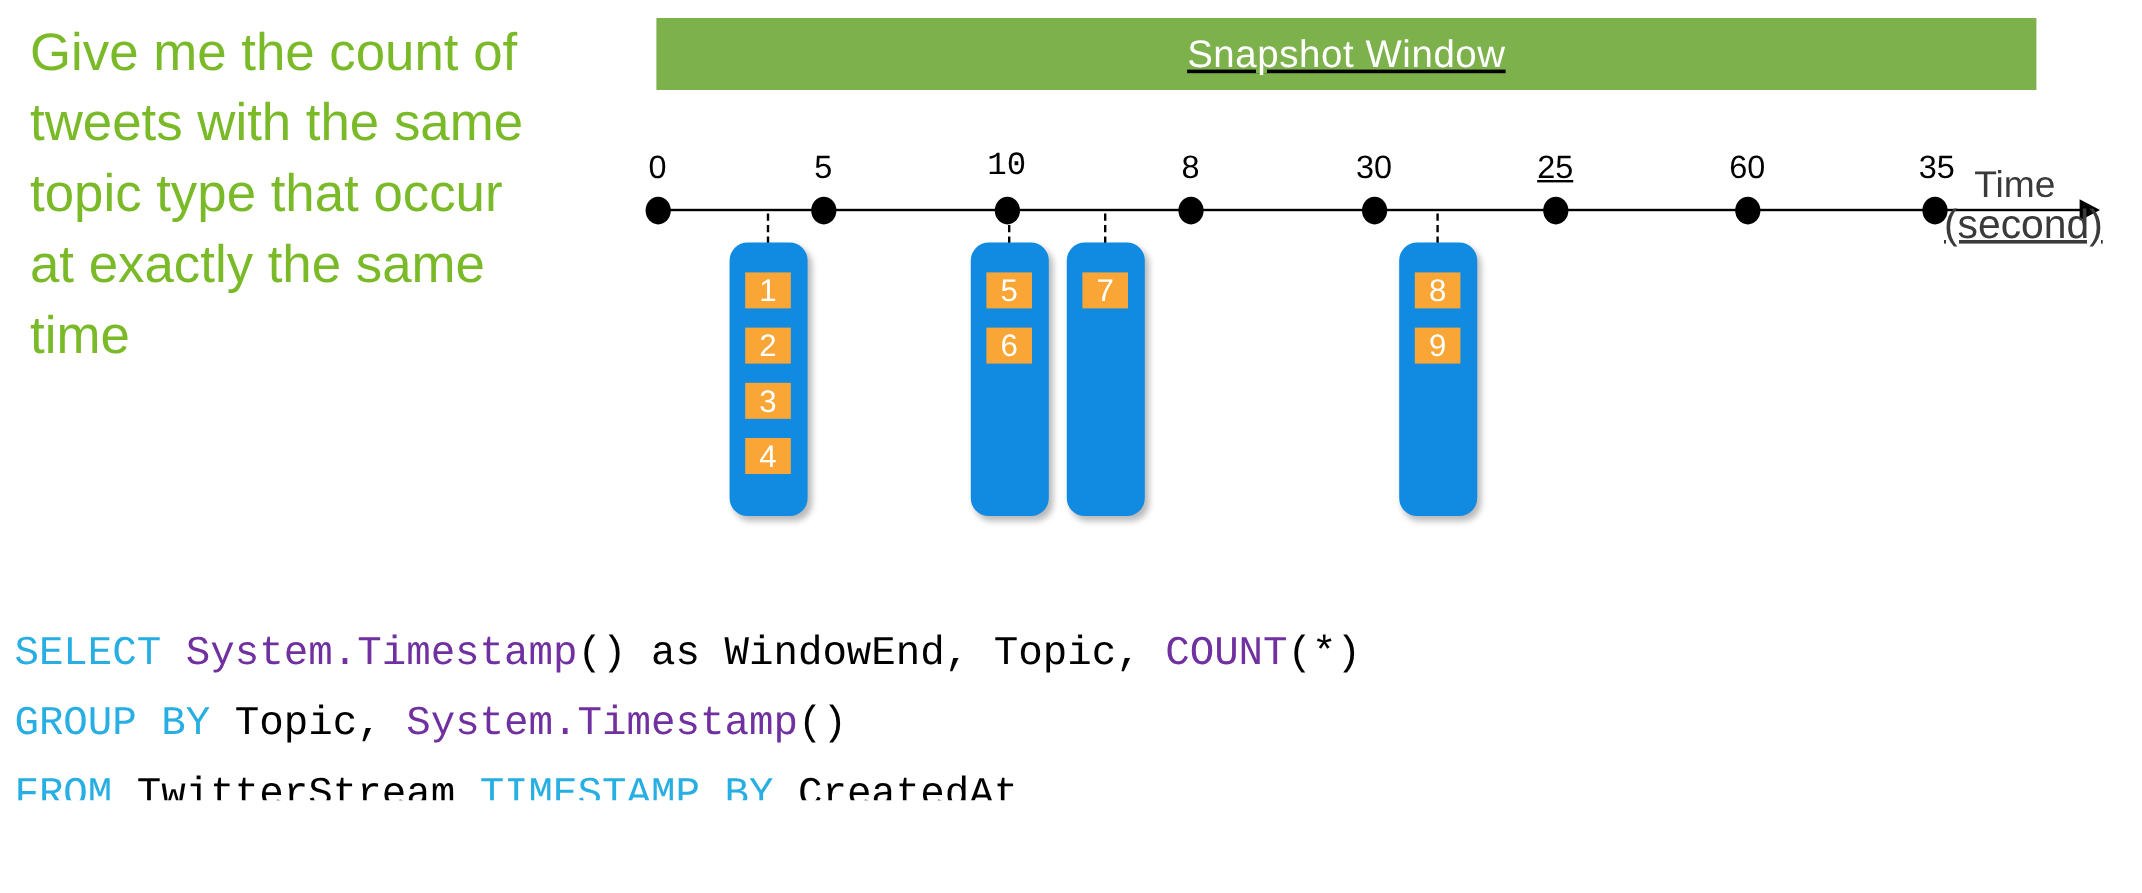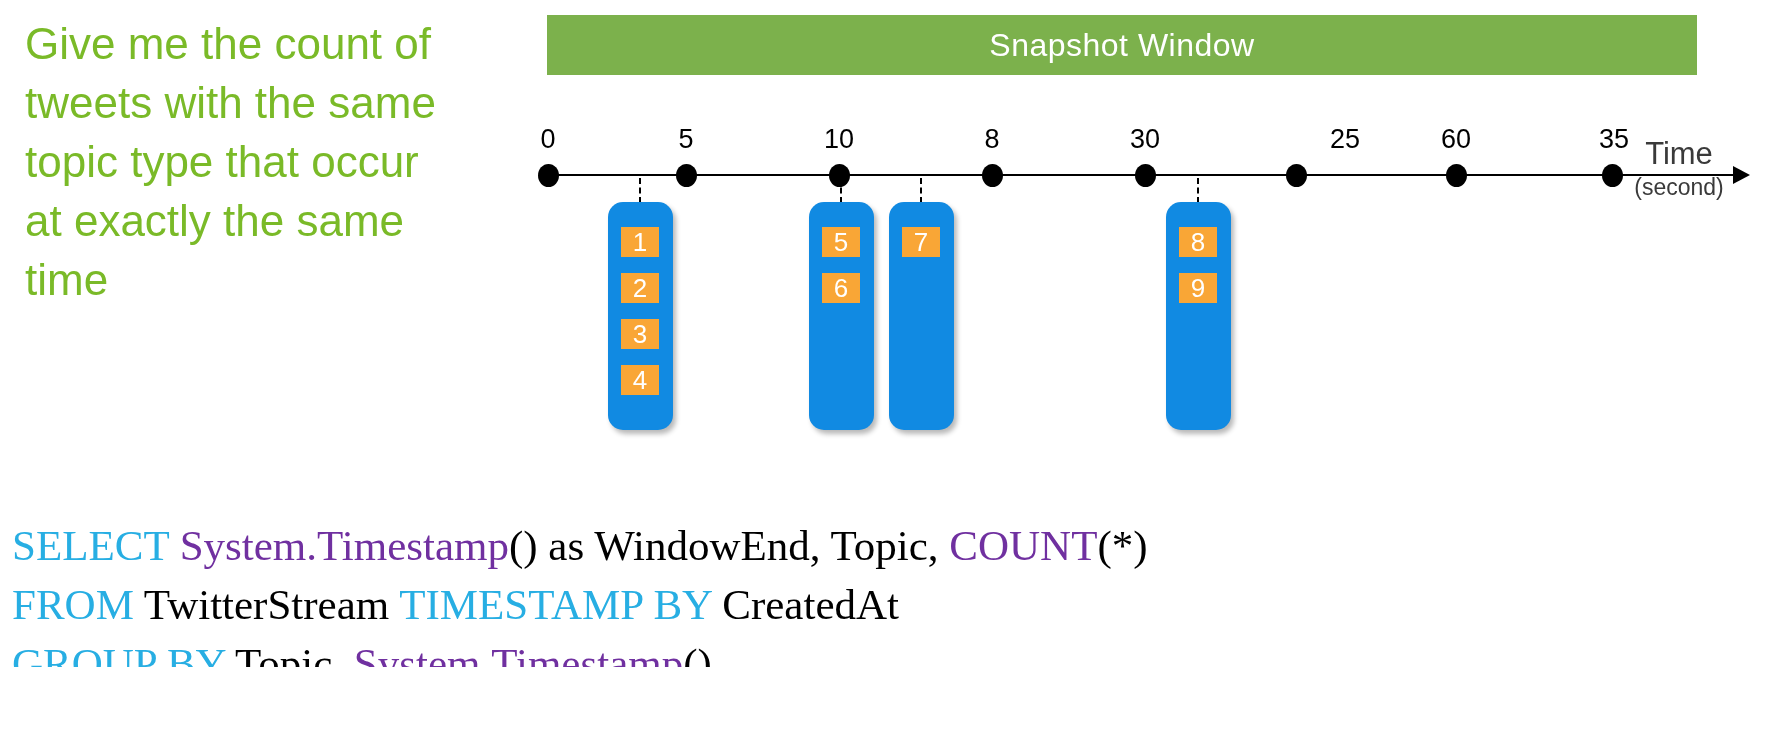--- a/index.html
+++ b/index.html
@@ -14,21 +14,21 @@
   .prompt{
     position:absolute;left:25px;top:14px;width:480px;
     font-size:44px;line-height:59px;font-weight:400;
     color:var(--prompt-green,#7ABA28);
     white-space:pre-line;
   }
   
   .banner{
     position:absolute;left:547px;top:15px;width:1150px;height:60px;
     background:var(--banner-green,#7CB14C);
-    display:flex;align-items:center;justify-content:center;
+    display:flex;align-items:center;justify-content:center;text-decoration:underline;
   }
   .banner-label{
     color:#fff;font-size:32px;font-weight:300;letter-spacing:.5px;
   }
   
   .axis-line{
     position:absolute;left:546px;top:174px;width:1190px;height:2px;
     background:var(--axis-black,#000);
   }
   .axis-arrow{
@@ -42,42 +42,42 @@
   }
   .tick-label{
     position:absolute;top:124px;width:60px;text-align:center;
     font-size:27px;color:#000;
   }
   .time-label{
     position:absolute;left:1620px;top:136px;width:118px;text-align:center;
     color:var(--axis-label-gray,#3A3A3A);font-weight:300;
   }
   .time-main{font-size:31px;line-height:36px;}
-  .time-sub{font-size:23px;line-height:30px;}
+  .time-sub{font-size:34px;line-height:30px;text-decoration:underline;}
   
   .connector{
     position:absolute;top:178px;height:25px;width:0;
     border-left:2px dashed #000;
   }
   .group-box{
     position:absolute;top:202px;width:65px;height:228px;border-radius:15px;
     background:var(--event-group-blue,#118AE2);
     box-shadow:3px 4px 5px rgba(0,0,0,.28);
   }
   .event-item{
     position:absolute;left:13px;width:38px;height:30px;
     background:var(--event-orange,#F9A636);
     color:#fff;font-size:26px;font-weight:300;
     display:flex;align-items:center;justify-content:center;
   }
   
   .code{
     position:absolute;left:12px;top:516px;
-    font-family:Liberation Serif, serif;
-    font-size:43px;line-height:59px;
+    font-family:Liberation Mono, monospace;
+    font-size:34px;line-height:59px;
   }
   .code-line{white-space:pre;}
   .tok-kw{color:var(--code-keyword-cyan,#27AEE3);}
   .tok-fn{color:var(--code-function-purple,#7030A0);}
   .tok-plain{color:var(--code-plain-black,#000);}
 </style>
 </head>
 <body>
 
 <div class="slide">
@@ -99,27 +99,27 @@
     <div class="time-main">Time</div>
     <div class="time-sub">(second)</div>
   </div>
 
   <div id="ticks">
       <div class="tick-dot" style="left: 538px;"></div>
       <div class="tick-label" style="left: 518px;">0</div>
       <div class="tick-dot" style="left: 676px;"></div>
       <div class="tick-label" style="left: 656px;">5</div>
       <div class="tick-dot" style="left: 829px;"></div>
-      <div class="tick-label" style="left: 809px;">10</div>
+      <div class="tick-label" style="left: 809px; font-family: Liberation Mono, monospace;">10</div>
       <div class="tick-dot" style="left: 982px;"></div>
       <div class="tick-label" style="left: 962px;">8</div>
       <div class="tick-dot" style="left: 1135px;"></div>
       <div class="tick-label" style="left: 1115px;">30</div>
       <div class="tick-dot" style="left: 1286px;"></div>
-      <div class="tick-label" style="left: 1315px;">25</div>
+      <div class="tick-label" style="left: 1266px; text-decoration: underline;">25</div>
       <div class="tick-dot" style="left: 1446px;"></div>
       <div class="tick-label" style="left: 1426px;">60</div>
       <div class="tick-dot" style="left: 1602px;"></div>
       <div class="tick-label" style="left: 1584px;">35</div>
     </div>
   <div id="groups">
       <div class="connector" style="left: 639px;"></div>
       <div class="group-box" style="left: 608px;">
         <div class="event-item" style="top: 25px;">1</div>
         <div class="event-item" style="top: 71px;">2</div>
@@ -136,17 +136,17 @@
         <div class="event-item" style="top: 25px;">7</div>
       </div>
       <div class="connector" style="left: 1197px;"></div>
       <div class="group-box" style="left: 1166px;">
         <div class="event-item" style="top: 25px;">8</div>
         <div class="event-item" style="top: 71px;">9</div>
       </div>
     </div>
   <div id="code" class="code">
       <div class="code-line"><span class="tok-kw">SELECT</span><span class="tok-plain"> </span><span class="tok-fn">System.Timestamp</span><span class="tok-plain">() as WindowEnd, Topic, </span><span class="tok-fn">COUNT</span><span class="tok-plain">(*)</span></div>
+      <div class="code-line"><span class="tok-kw">GROUP BY</span><span class="tok-plain"> Topic, </span><span class="tok-fn">System.Timestamp</span><span class="tok-plain">()</span></div>
       <div class="code-line"><span class="tok-kw">FROM</span><span class="tok-plain"> TwitterStream </span><span class="tok-kw">TIMESTAMP BY</span><span class="tok-plain"> CreatedAt</span></div>
-      <div class="code-line"><span class="tok-kw">GROUP BY</span><span class="tok-plain"> Topic, </span><span class="tok-fn">System.Timestamp</span><span class="tok-plain">()</span></div>
     </div>
 
 </div>
 
 </body></html>

